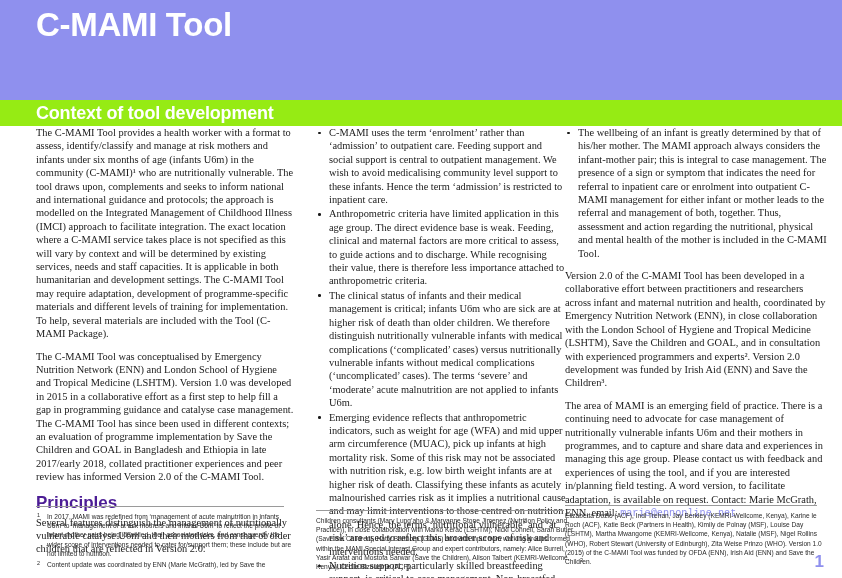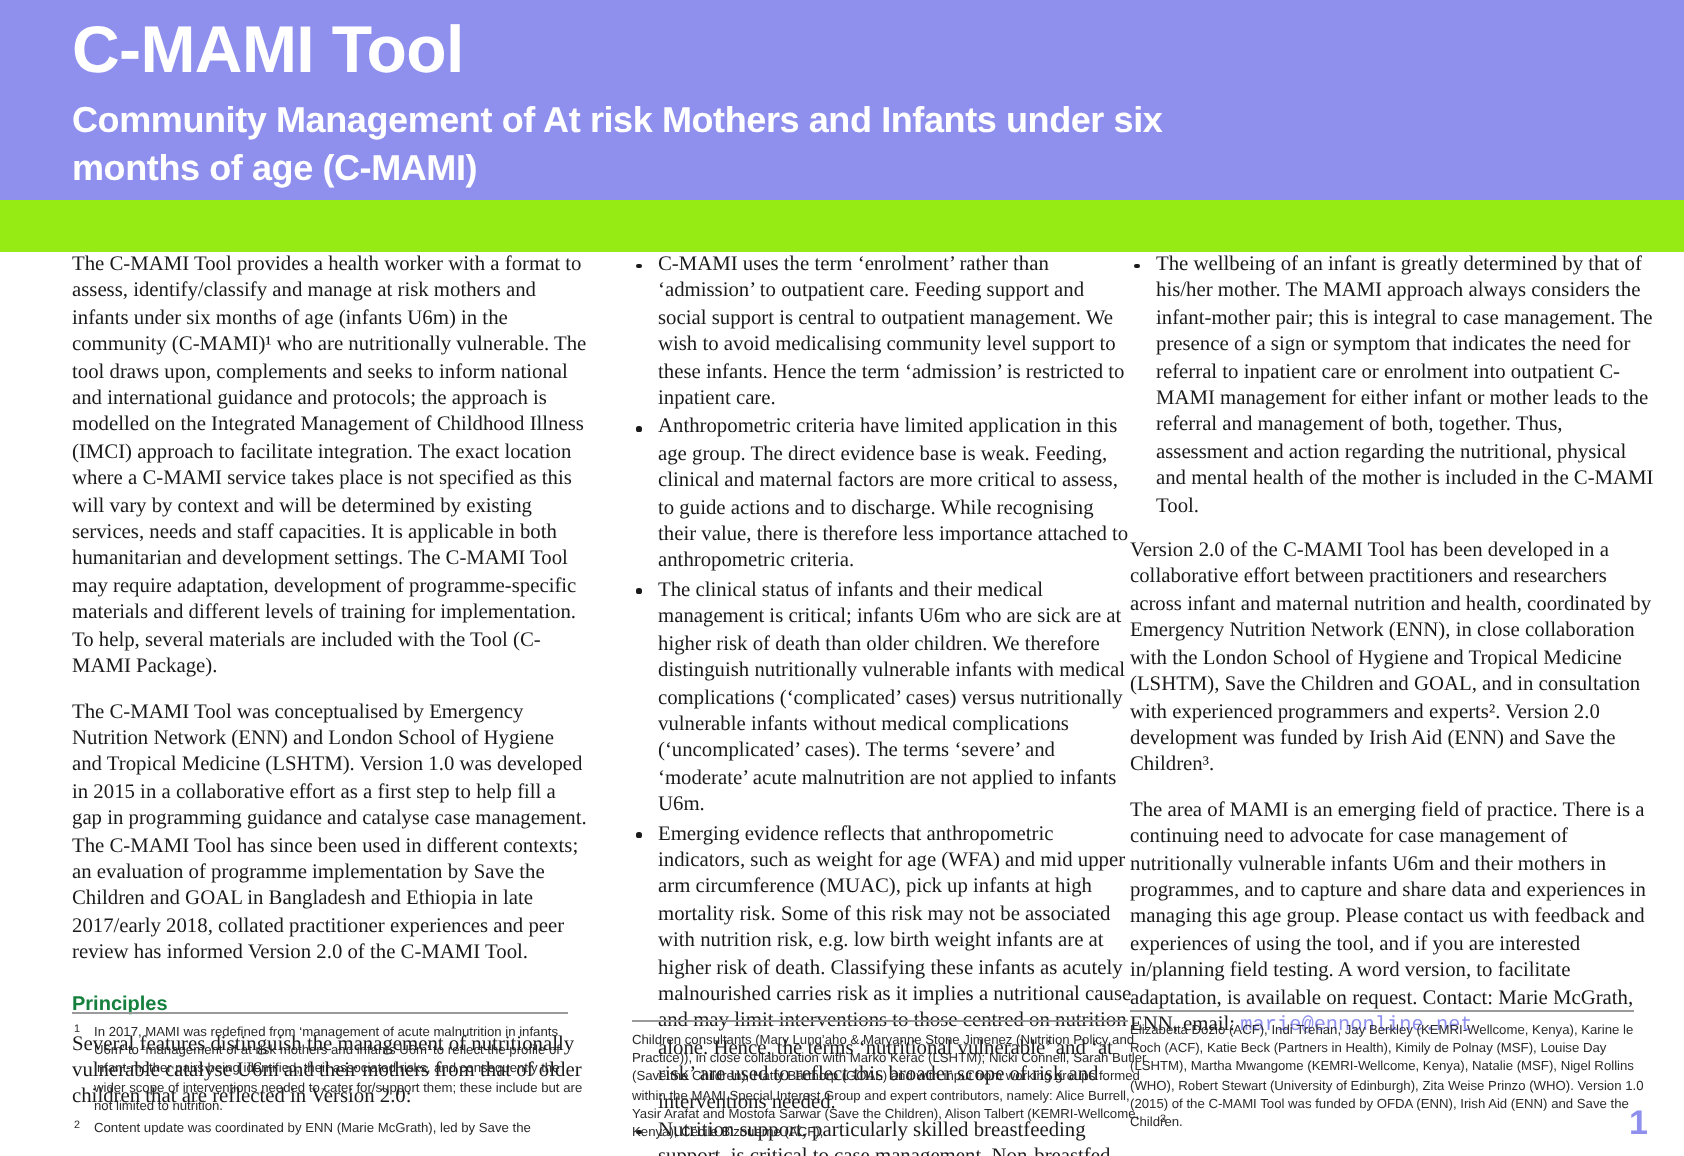--- a/index.html
+++ b/index.html
@@ -60,21 +60,21 @@
 
   .body-txt{
     font-family:"Liberation Serif", serif;
     font-size:10.4px;line-height:13.4px;color:#1a1a1a;
     text-align:left;
   }
   .body-txt p{margin:0 0 9px 0;}
 
   .heading-2{
     font-family:"Liberation Sans", sans-serif;
-    font-weight:bold;font-size:10px;line-height:18px;color:#15803d;
+    font-weight:bold;font-size:17px;line-height:18px;color:#4c1d95;
     margin:10px 0 4px 0;
   }
 
   ul.bullets{
     margin:0;padding:0;list-style:none;
   }
   ul.bullets > li{
     position:relative;padding-left:13px;margin-bottom:1px;
     font-family:"Liberation Serif", serif;
     font-size:10.4px;line-height:13.4px;color:#1a1a1a;
@@ -124,21 +124,21 @@
 
 <div class="page">
 
   <div class="header-band"></div>
   <div class="green-band"></div>
 
   <div class="title-row">
     <span class="doc-title">C-MAMI Tool</span>
   </div>
 
-  <div class="doc-subtitle">Community Management of At risk Mothers and Infants under six months of age (C-MAMI)</div>
+  <div class="section-title">Context of tool development</div>
 
   <div class="columns">
 
     <div class="col col-1">
       <div class="body-txt">
         <p>The C-MAMI Tool provides a health worker with a format to assess, identify/classify and manage at risk mothers and infants under six months of age (infants U6m) in the community (C-MAMI)¹ who are nutritionally vulnerable. The tool draws upon, complements and seeks to inform national and international guidance and protocols; the approach is modelled on the Integrated Management of Childhood Illness (IMCI) approach to facilitate integration. The exact location where a C-MAMI service takes place is not specified as this will vary by context and will be determined by existing services, needs and staff capacities. It is applicable in both humanitarian and development settings. The C-MAMI Tool may require adaptation, development of programme-specific materials and different levels of training for implementation. To help, several materials are included with the Tool (C-MAMI Package).</p>
         <p>The C-MAMI Tool was conceptualised by Emergency Nutrition Network (ENN) and London School of Hygiene and Tropical Medicine (LSHTM). Version 1.0 was developed in 2015 in a collaborative effort as a first step to help fill a gap in programming guidance and catalyse case management. The C-MAMI Tool has since been used in different contexts; an evaluation of programme implementation by Save the Children and GOAL in Bangladesh and Ethiopia in late 2017/early 2018, collated practitioner experiences and peer review has informed Version 2.0 of the C-MAMI Tool.</p>
       </div>
       <div class="heading-2">Principles</div>
       <div class="body-txt">

